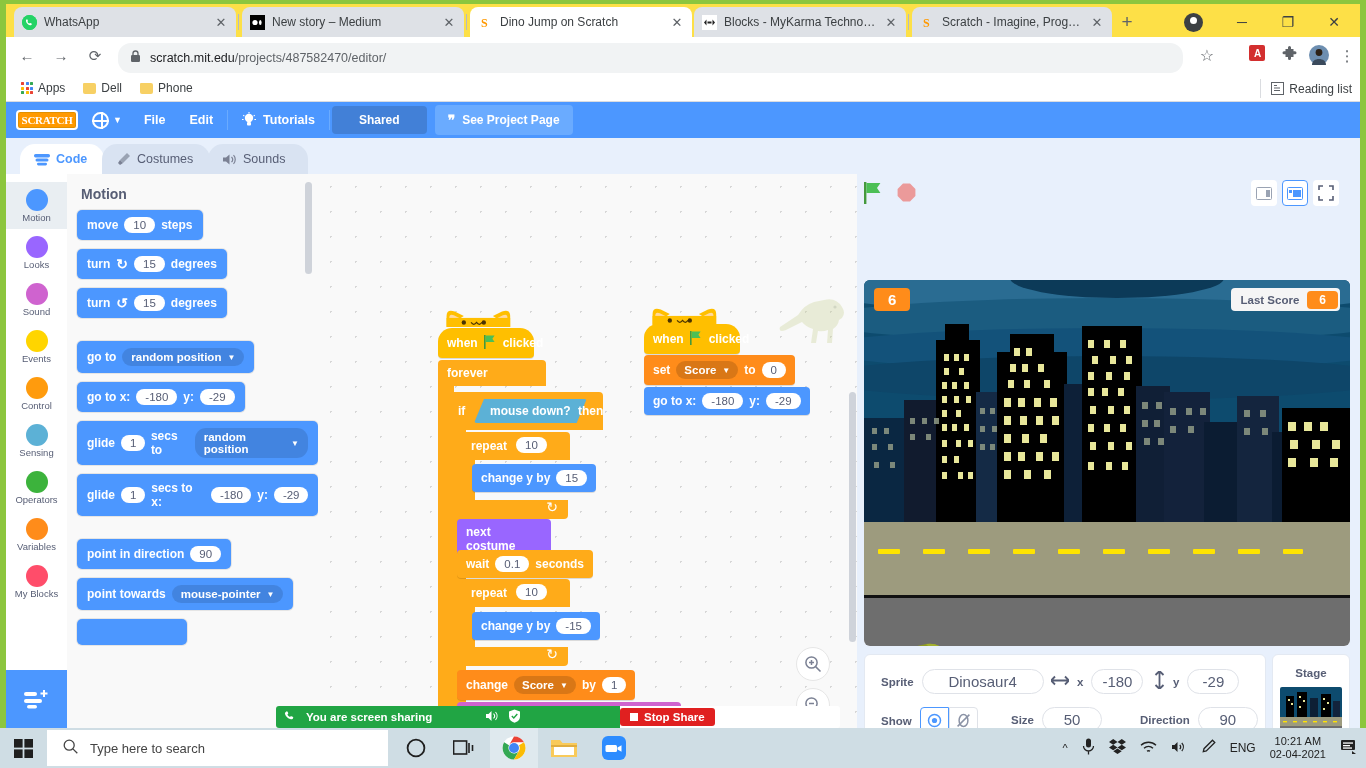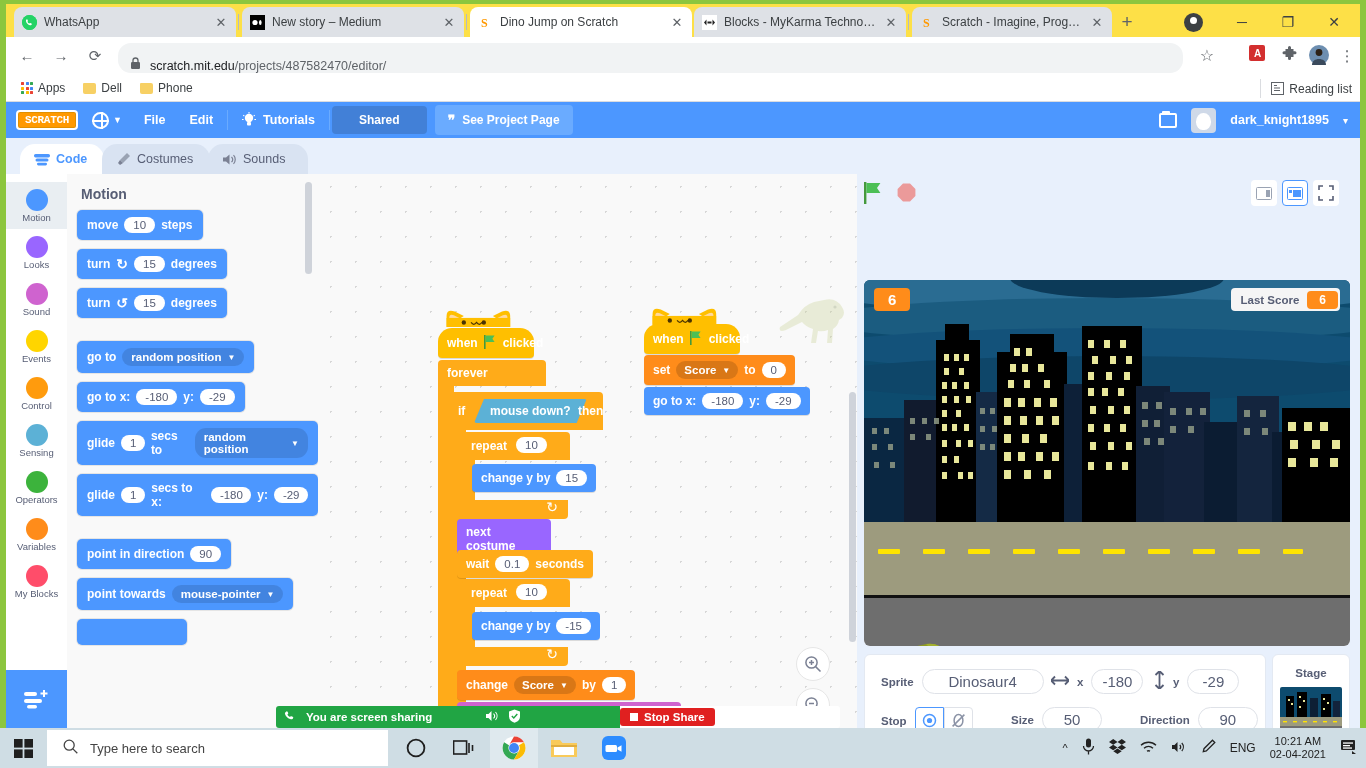--- a/index.html
+++ b/index.html
@@ -37,21 +37,21 @@
                 line-height:28px; color:#3c4043; font-size:14px; }
   #profile-dot { position:absolute; top:9px; left:1178px; width:19px; height:19px; border-radius:50%;
                  background:#3c4043; }
   #profile-dot:after{content:"";position:absolute;left:6px;top:4px;width:7px;height:7px;border-radius:50%;background:#fff;}
 
   
   #omnirow { position:absolute; left:0; top:33px; width:1354px; height:38px; background:#fff; }
   .navbtn { position:absolute; top:8px; width:22px; height:22px; color:#5f6368; font-size:15px;
             text-align:center; line-height:22px; }
   #urlbar { position:absolute; left:112px; top:6px; width:1065px; height:30px;
-            background:#f1f3f4; border-radius:13px; display:flex; align-items:flex-end; padding:0 12px; }
+            background:#f1f3f4; border-radius:13px; display:flex; align-items:center; padding:0 12px; }
   #url-text { font-size:12.5px; color:#202124; }
   #url-text .dim { color:#5f6368; }
   .omniicon { position:absolute; top:8px; width:22px; height:22px; text-align:center; line-height:22px; color:#5f6368; font-size:14px; }
 
   
   #bmbar { position:absolute; left:0; top:71px; width:1354px; height:27px; background:#fff;
            border-bottom:1px solid #dadce0; display:flex; align-items:center; padding-left:8px; gap:4px; }
   .bmitem { display:flex; align-items:center; gap:5px; padding:3px 7px; border-radius:4px;
             font-size:12px; color:#3c4043; }
   .folder-ico { width:13px; height:11px; background:#f7d064; border-radius:1px 2px 2px 2px; display:block; }
@@ -60,21 +60,21 @@
   #readinglist { position:absolute; right:8px; top:4px; display:flex; align-items:center; gap:5px;
                  font-size:12px; color:#3c4043; padding-left:10px; border-left:1px solid #dadce0; height:19px;}
 
   
   #scratch { position:absolute; left:0; top:98px; width:1354px; height:626px; background:#e8f0fc; overflow:hidden; }
 
   
   #menubar { position:absolute; left:0; top:0; width:1354px; height:36px; background:#4c97ff;
              display:flex; align-items:center; padding-left:10px; gap:0; color:#fff; }
   #logo { width:62px; height:20px; background:#f90; border-radius:4px;
-          font-family:Liberation Mono, monospace; font-weight:bold; font-size:11px; color:#fff;
+          font-family:Liberation Serif, serif; font-weight:bold; font-size:11px; color:#fff;
           display:flex;align-items:center;justify-content:center; letter-spacing:-0.3px;
           border:2px solid #fff; box-shadow:0 0 0 1px #e09000 inset; }
   .menuitem { font-size:12.5px; font-weight:bold; padding:6px 12px; color:#fff; white-space:nowrap; }
   .menusep { width:1px;height:20px;background:#6aabff;margin:0 2px; }
   #globe { display:flex; align-items:center; gap:4px; padding:0 10px 0 14px; }
   .globe-circle { width:17px;height:17px;border-radius:50%;border:2px solid #fff; position:relative; }
   .globe-circle:before{content:"";position:absolute;left:6.5px;top:-2px;width:2px;height:17px;background:#fff;}
   .globe-circle:after{content:"";position:absolute;left:-2px;top:6.5px;width:17px;height:2px;background:#fff;}
   #projname { width:187px;height:26px;border-radius:5px;background:#dbeaff;border:1px solid #cfe0f7;
               margin:0 10px 0 14px; display:flex;align-items:center;padding-left:10px;
@@ -356,26 +356,20 @@
             <rect x="5" y="10" width="4" height="3.4" rx="1" fill="#fff"></rect>
             <path d="M7 0v1.6M1.2 3.2l1.2.9M12.8 3.2l-1.2.9M0 7.5h1.6M12.4 7.5H14" stroke="#fff" stroke-width="1.1"></path>
           </svg>
         <span>Tutorials</span>
       </div>
       <div class="menusep"></div>
       <div id="sharedbtn">Shared</div>
       <div id="seeproject">
         <span style="font-size:14px;font-weight:bold;">❞</span>
         <span>See Project Page</span>
-      </div>
-      <div id="menuright">
-        <span class="folder-white"></span>
-        <span id="avatar"></span>
-        <span id="accountname">dark_knight1895</span>
-        <span style="font-size:10px;">▾</span>
       </div>
     </div>
 
     <div id="tabrow">
       <div class="stab active" style="left:14px;width:84px;">
         <svg width="16" height="13" viewBox="0 0 16 13">
             <rect x="0" y="1" width="16" height="3.4" rx="1.6" fill="#4c97ff"></rect>
             <rect x="1.5" y="5.6" width="13" height="3" rx="1.5" fill="#4c97ff"></rect>
             <rect x="3" y="9.8" width="10" height="2.6" rx="1.3" fill="#4c97ff"></rect>
           </svg>
@@ -882,21 +876,21 @@
         <span class="si-field" style="width:52px;">-180</span>
       </div>
       <div class="si-row" style="left:289px;top:14px;">
         <span><svg width="11" height="18" viewBox="0 0 11 18">
               <path d="M5.5 0v18M1.5 4l4-4 4 4M1.5 14l4 4 4-4" stroke="#575e75" stroke-width="1.8" fill="none"></path>
             </svg></span>
         <span class="si-lbl">y</span>
         <span class="si-field" style="width:52px;">-29</span>
       </div>
       <div class="si-row" style="left:16px;top:52px;">
-        <span class="si-lbl">Stop</span>
+        <span class="si-lbl">Show</span>
         <span style="display:flex;">
           <span class="showbtn on">
             <svg width="15" height="15" viewBox="0 0 15 15">
                 <circle cx="7.5" cy="7.5" r="6" fill="none" stroke="#4c97ff" stroke-width="1.5"></circle>
                 <circle cx="7.5" cy="7.5" r="2.6" fill="#4c97ff"></circle>
               </svg>
           </span>
           <span class="showbtn" style="border-radius:0 4px 4px 0;">
             <svg width="15" height="15" viewBox="0 0 15 15">
                 <ellipse cx="7.5" cy="7.5" rx="4.4" ry="6" fill="none" stroke="#8b93a6" stroke-width="1.5"></ellipse>

